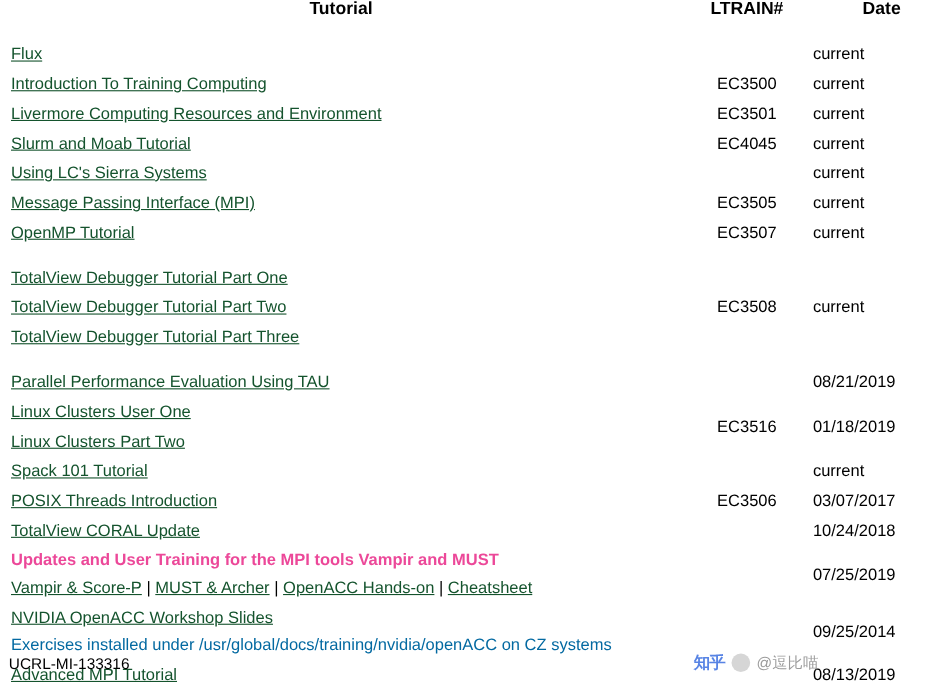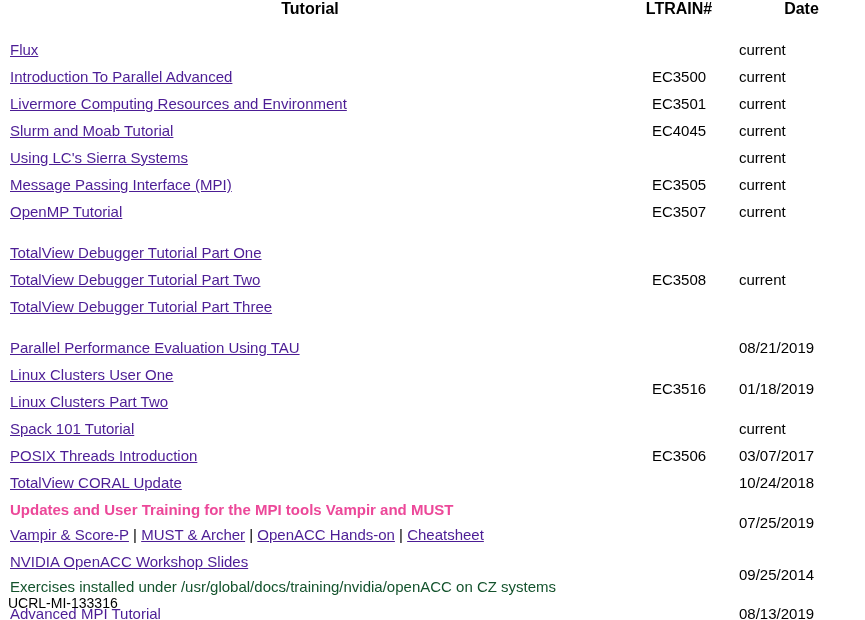--- a/index.html
+++ b/index.html
@@ -55,30 +55,30 @@
   tr.row {
     height: 25px;
   }
   tr.spacer td {
     height: 14px;
     padding: 0;
     font-size: 1px;
     line-height: 1px;
   }
   a.tlink {
-    color: #4c1d95;
+    color: #14532d;
     text-decoration: underline;
     cursor: pointer;
   }
   .plain {
     color: #ec4899;
     font-weight: bold;
   }
   .plain-normal {
-    color: #14532d;
+    color: #0369a1;
   }
   .inline-links a.tlink { white-space: nowrap; }
   .sep { color: #000000; }
   .ucrl {
     position: absolute;
     left: 8px;
     top: 595px;
     font-size: 14px;
     color: #000000;
   }
@@ -124,21 +124,21 @@
     </thead>
     <tbody>
 
       <tr class="row">
         <td class="c-tutorial"><a class="tlink">Flux</a></td>
         <td class="c-ltrain"></td>
         <td class="c-date">current</td>
       </tr>
 
       <tr class="row">
-        <td class="c-tutorial"><a class="tlink">Introduction To Parallel Advanced</a></td>
+        <td class="c-tutorial"><a class="tlink">Introduction To Training Computing</a></td>
         <td class="c-ltrain">EC3500</td>
         <td class="c-date">current</td>
       </tr>
 
       <tr class="row">
         <td class="c-tutorial"><a class="tlink">Livermore Computing Resources and Environment</a></td>
         <td class="c-ltrain">EC3501</td>
         <td class="c-date">current</td>
       </tr>
 
@@ -247,14 +247,19 @@
         <td class="c-tutorial"><a class="tlink">Advanced MPI Tutorial</a></td>
         <td class="c-ltrain"></td>
         <td class="c-date">08/13/2019</td>
       </tr>
 
     </tbody>
   </table>
 
   <div class="ucrl">UCRL-MI-133316</div>
 
+  <div class="watermark">
+    <span class="wm-logo">知乎</span>
+    <span class="wm-avatar"></span>
+    <span class="wm-text">@逗比喵</span>
+  </div>
 
 </div>
 
 </body></html>

